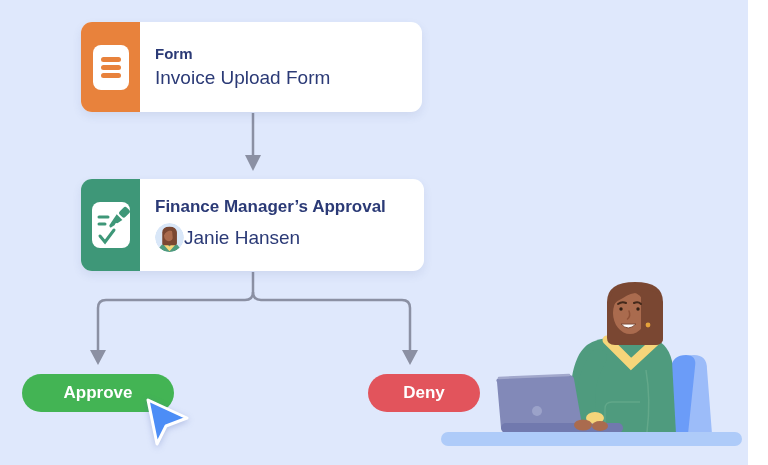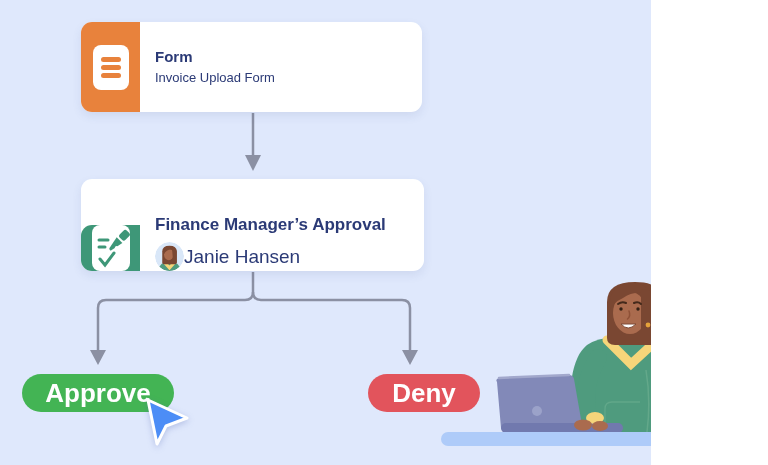--- a/index.html
+++ b/index.html
@@ -1,18 +1,18 @@
 <!DOCTYPE html>
 <html style="--background: #dfe8fc; --text-navy: #2b3a76; --accent-orange: #e8823c; --accent-green: #3e9778; --approve-green: #43b454; --deny-red: #e2545c; --connector-gray: #8b90a3; --cursor-blue: #4c8df6; --avatar-bg: #d9e7f8;"><head>
 <meta charset="utf-8">
 <style>
   html,body{margin:0;padding:0;}
   .canvas{
     position:relative;
-    width:651px;height:465px;
+    width:748px;height:465px;
     background:var(--background,#dfe8fc);
     font-family:"Liberation Sans",sans-serif;
     overflow:hidden;
     text-decoration:underline;
   }
   svg{display:block;}
 
   
   .connectors{position:absolute;left:0;top:0;pointer-events:none;}
   .connector{fill:none;stroke:var(--connector-gray,#8b90a3);stroke-width:2.5;}
@@ -20,44 +20,44 @@
 
   
   .node{
     position:absolute;
     display:flex;
     background:#fff;
     border-radius:11px;
     box-shadow:0 4px 10px rgba(59,77,140,.10);
   }
   .node-1{left:81px;top:22px;width:341px;height:90px;}
-  .node-2{left:81px;top:179px;width:343px;height:92px;align-items:flex-end;}
+  .node-2{left:81px;top:179px;width:343px;height:92px;}
   .accent{
     flex:0 0 59px;
     border-radius:11px 0 0 11px;
     display:flex;align-items:center;justify-content:center;
   }
   .accent-orange{background:var(--accent-orange,#e8823c);}
   .accent-green{background:var(--accent-green,#3e9778);}
   .node-body{
     flex:1;display:flex;flex-direction:column;justify-content:center;
     padding-left:15px;gap:7px;color:var(--text-navy,#2b3a76);
   }
   .type-label{font-size:15px;font-weight:700;line-height:1;}
-  .node-title{font-size:13px;font-weight:400;line-height:1.1;}
+  .node-title{font-size:19px;font-weight:400;line-height:1.1;}
   .node-title-bold{font-size:17px;font-weight:700;line-height:1.1;}
   .assignee-row{display:flex;align-items:center;}
   .assignee-name{font-size:19px;font-weight:400;}
   .avatar{width:29px;height:29px;border-radius:50%;overflow:hidden;flex:0 0 29px;}
 
   
   .action-btn{
     position:absolute;height:38px;border:none;border-radius:19px;
     color:#fff;font-family:"Liberation Sans",sans-serif;
-    font-size:26px;font-weight:700;cursor:pointer;
+    font-size:17px;font-weight:700;cursor:pointer;
     display:flex;align-items:center;justify-content:center;padding:0;
   }
   .btn-approve{left:22px;top:374px;width:152px;background:var(--approve-green,#43b454);}
   .btn-deny{left:368px;top:374px;width:112px;background:var(--deny-red,#e2545c);}
 
   .cursor-svg{position:absolute;left:138px;top:392px;pointer-events:none;
     filter:drop-shadow(0 2px 3px rgba(80,100,180,.30));}
   .cursor-shape{fill:var(--cursor-blue,#4c8df6);stroke:#fff;stroke-width:3;stroke-linejoin:round;}
 
   .illustration{position:absolute;left:435px;top:268px;pointer-events:none;}

